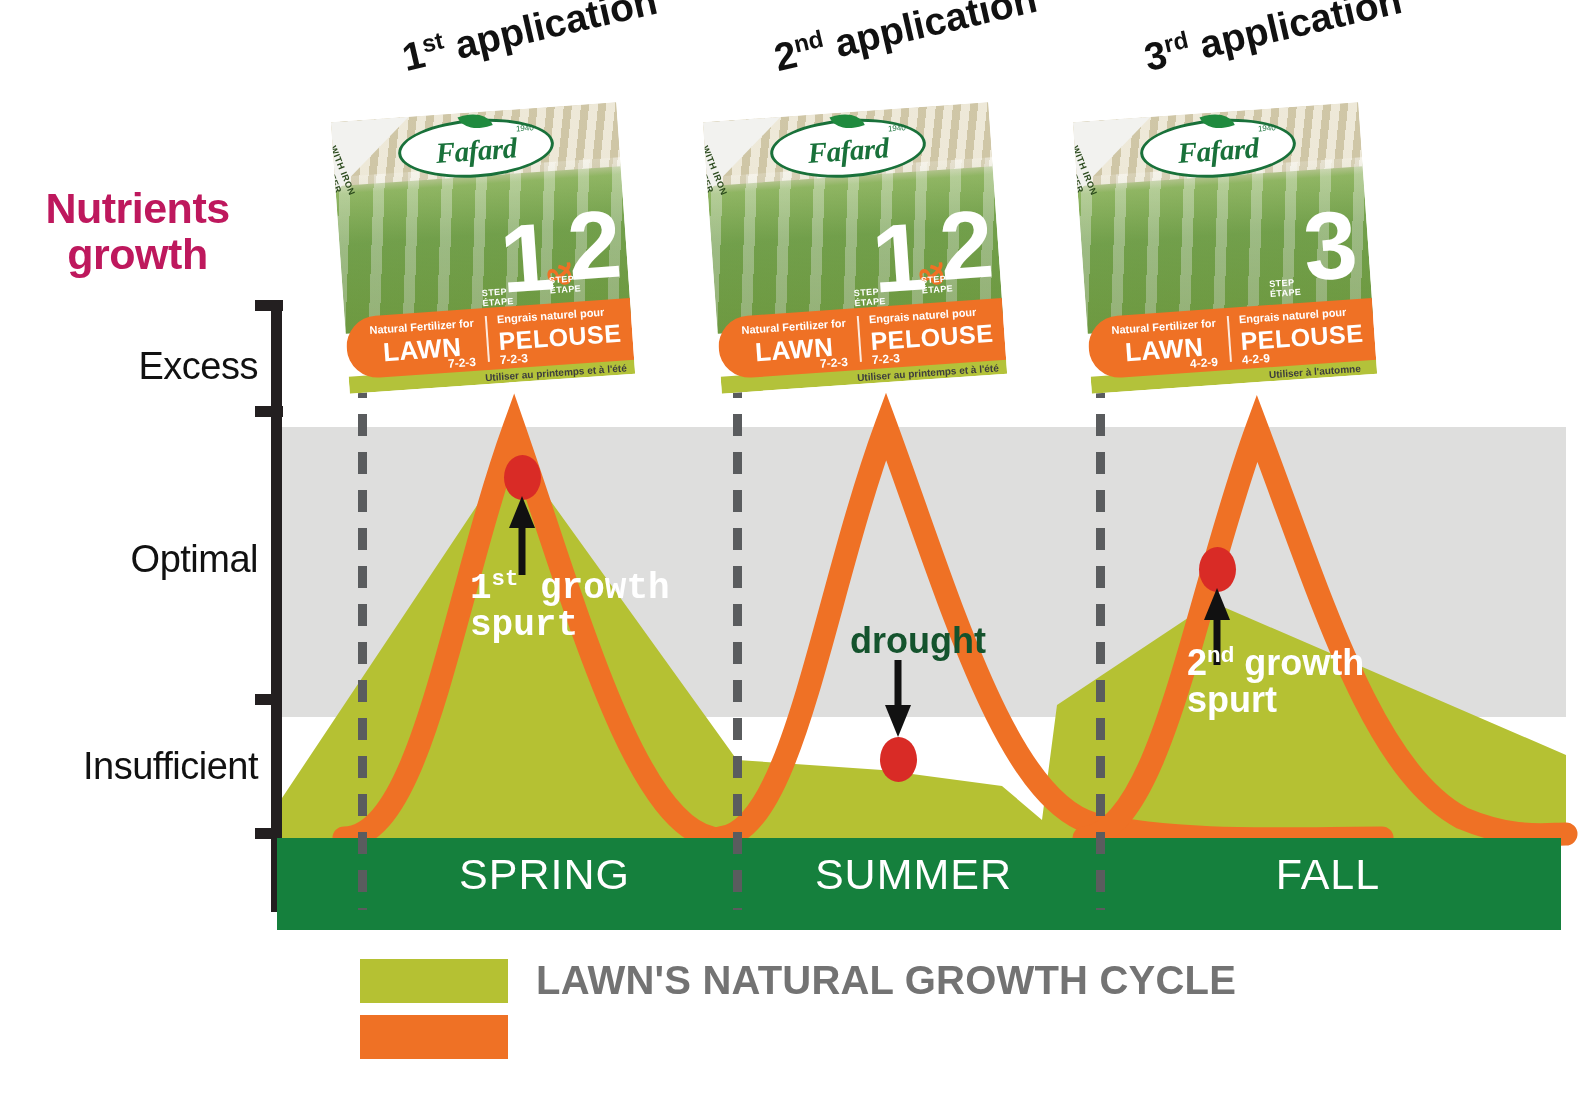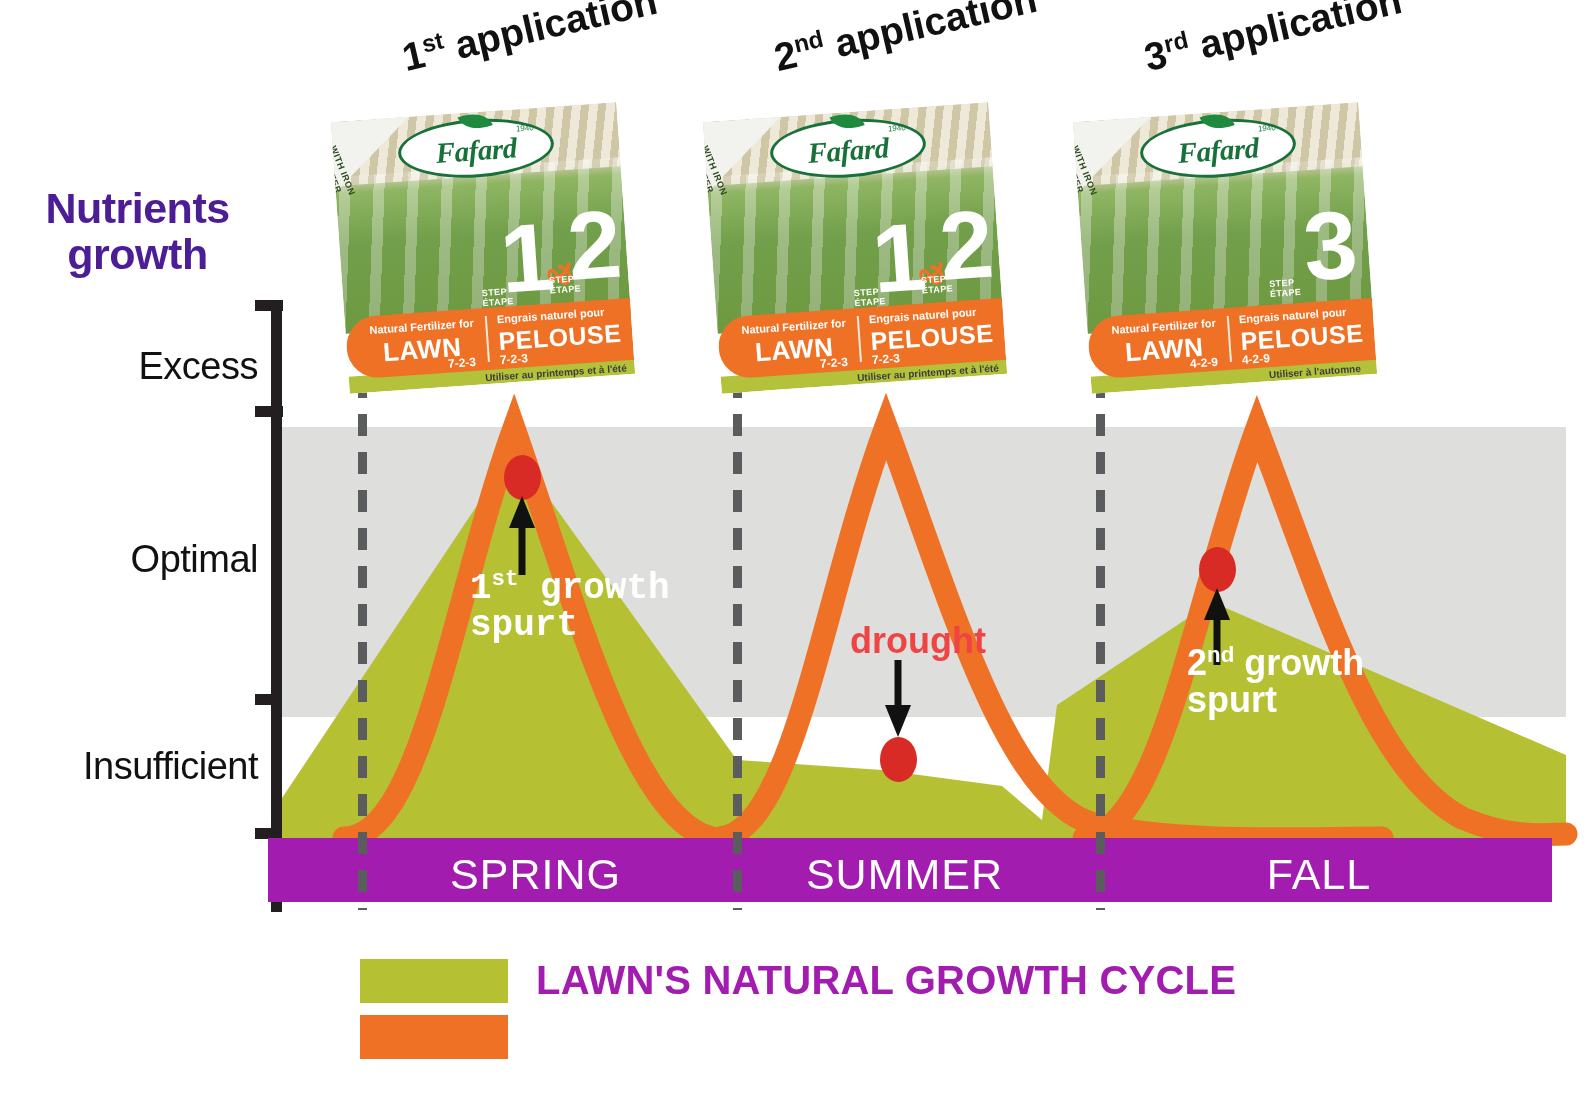--- a/index.html
+++ b/index.html
@@ -9,21 +9,21 @@
     font-family:"Liberation Sans", sans-serif;
     overflow:hidden;
     position:relative;
   }
   .stage{position:absolute;left:0;top:0;width:1594px;height:1116px;}
 
   
   #axis-title{
     position:absolute;left:20px;top:186px;width:235px;
     font-size:43px;font-weight:bold;line-height:1.06;
-    letter-spacing:-0.5px;color:#4c1d95;text-align:center;
+    letter-spacing:-0.5px;color:#be185d;text-align:center;
   }
   #axis-title .l2{display:block;text-align:center;}
 
   
   .ytick{
     position:absolute;right:0;font-size:38px;color:#111;
     letter-spacing:-0.5px;white-space:nowrap;text-align:right;
   }
   .ytick-wrap{position:absolute;left:0;width:258px;}
 
@@ -37,34 +37,34 @@
 
   .dashed{
     position:absolute;top:300px;width:9px;height:610px;
     background:repeating-linear-gradient(to bottom,#5a5c5e 0 22px,transparent 22px 38px);
   }
 
   svg.layer{position:absolute;left:0;top:0;overflow:visible;}
 
   
   #season-bar{
-    position:absolute;left:268px;top:838px;width:1284px;height:64px;
-    background:#a21caf;
+    position:absolute;left:277px;top:838px;width:1284px;height:92px;
+    background:#15803d;
   }
   #season-bar .seg{
     position:absolute;top:0;height:72px;
     display:flex;align-items:center;justify-content:center;
     color:#ffffff;font-size:43px;letter-spacing:1px;
   }
   #baseline{position:absolute;left:255px;top:828px;width:1311px;height:11px;background:#231f20;}
 
   
   .anno-label{position:absolute;font-weight:bold;line-height:1.04;}
   .anno-white{color:#ffffff;}
-  .anno-black{color:#ef4444;}
+  .anno-black{color:#14532d;}
   sup{font-size:0.62em;vertical-align:super;line-height:0;}
 
   .dot{position:absolute;background:#d92b26;border-radius:50%;}
 
   
   .bag-wrap{position:absolute;}
   .app-label{
     position:absolute;font-size:39px;font-weight:bold;color:#111;
     white-space:nowrap;transform-origin:left bottom;
   }
@@ -159,21 +159,21 @@
   .t-npk{font-size:12px;font-weight:bold;}
   .t-engrais{font-size:11px;font-weight:bold;}
   .t-pelouse{font-size:25px;font-weight:bold;letter-spacing:.5px;}
   .t-use{font-size:10px;font-weight:bold;color:#3d3d3d;}
   .bag-div{position:absolute;width:2px;background:rgba(255,255,255,.85);}
 
   
   #legend{position:absolute;left:360px;top:958px;}
   .legend-row{display:flex;align-items:center;margin-bottom:12px;}
   .legend-swatch{width:148px;height:44px;margin-right:28px;flex:none;}
-  .legend-text{font-size:40px;font-weight:bold;color:#a21caf;letter-spacing:.2px;white-space:nowrap;}
+  .legend-text{font-size:40px;font-weight:bold;color:#737373;letter-spacing:.2px;white-space:nowrap;}
 </style>
 </head>
 <body>
 
 <div class="stage">
 
   <div id="axis-title">
     <span>Nutrients</span>
     <span class="l2">growth</span>
   </div>

